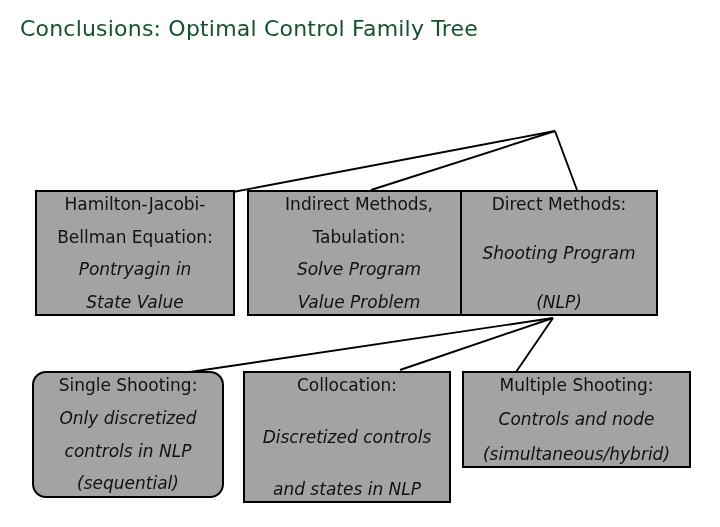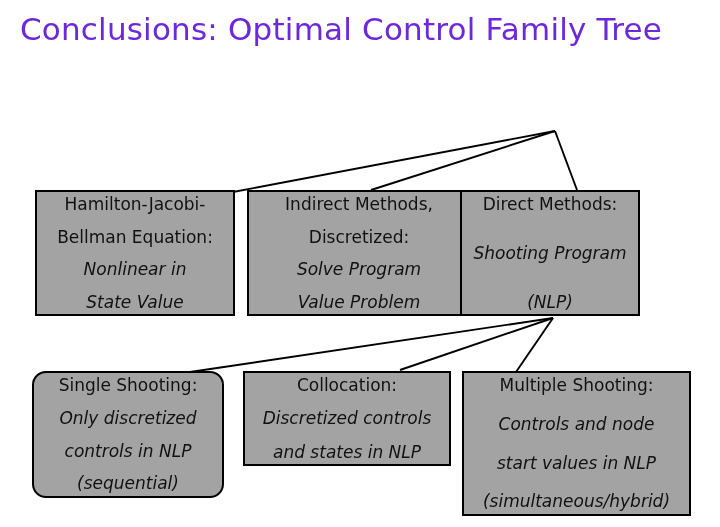--- a/index.html
+++ b/index.html
@@ -12,23 +12,23 @@
     width: 720px;
     height: 527px;
     background: #ffffff;
     overflow: hidden;
     font-family: "DejaVu Sans", sans-serif;
   }
   #slide-title {
     position: absolute;
     left: 20px;
     top: 12px;
-    font-size: 31px;
+    font-size: 22px;
     line-height: 34px;
-    color: #6d28d9;
+    color: #14532d;
     white-space: nowrap;
     letter-spacing: 0.2px;
     font-family: "DejaVu Sans", sans-serif;
   }
   .connectors {
     position: absolute;
     left: 0;
     top: 0;
     width: 720px;
     height: 527px;
@@ -53,25 +53,25 @@
   .node-box .line {
     display: block;
     white-space: nowrap;
   }
   .node-box .line.em {
     font-style: italic;
   }
   
   #box-hjb      { left: 35px;  top: 190px; width: 200px; height: 126px; }
   #box-indirect { left: 247px; top: 190px; width: 224px; height: 126px; }
-  #box-direct   { left: 460px; top: 190px; width: 180px; height: 126px; }
+  #box-direct   { left: 460px; top: 190px; width: 198px; height: 126px; }
   
   #box-single    { left: 32px;  top: 371px; width: 192px; height: 127px; border-radius: 14px; }
-  #box-colloc    { left: 243px; top: 371px; width: 208px; height: 95px; }
-  #box-multiple  { left: 462px; top: 371px; width: 229px; height: 145px; }
+  #box-colloc    { left: 243px; top: 371px; width: 208px; height: 132px; }
+  #box-multiple  { left: 462px; top: 371px; width: 229px; height: 97px; gap: 6px; }
 </style>
 </head>
 <body>
 
 <div id="slide">
 
   <div id="slide-title">Conclusions: Optimal Control Family Tree</div>
 
   <svg class="connectors" viewBox="0 0 720 527" width="720" height="527" xmlns="http://www.w3.org/2000/svg">
 
@@ -84,27 +84,27 @@
     <g fill="none" stroke="#000000" stroke-width="1.9" stroke-linecap="butt">
       <path d="M 553 318 L 190 372"></path>
       <path d="M 553 318 L 400 370"></path>
       <path d="M 553 318 L 516 372"></path>
     </g>
   </svg>
 
   <div class="node-box" id="box-hjb">
     <span class="line">Hamilton-Jacobi-</span>
     <span class="line">Bellman Equation:</span>
-    <span class="line em">Nonlinear in</span>
+    <span class="line em">Pontryagin in</span>
     <span class="line em">State Value</span>
   </div>
 
   <div class="node-box" id="box-indirect">
     <span class="line">Indirect Methods,</span>
-    <span class="line">Discretized:</span>
+    <span class="line">Tabulation:</span>
     <span class="line em">Solve Program</span>
     <span class="line em">Value Problem</span>
   </div>
 
   <div class="node-box" id="box-direct">
     <span class="line">Direct Methods:</span>
     <span class="line em">Shooting Program</span>
     <span class="line em">(NLP)</span>
   </div>
 
@@ -117,17 +117,16 @@
 
   <div class="node-box" id="box-colloc">
     <span class="line">Collocation:</span>
     <span class="line em">Discretized controls</span>
     <span class="line em">and states in NLP</span>
   </div>
 
   <div class="node-box" id="box-multiple">
     <span class="line">Multiple Shooting:</span>
     <span class="line em">Controls and node</span>
-    <span class="line em">start values in NLP</span>
     <span class="line em">(simultaneous/hybrid)</span>
   </div>
 
 </div>
 
 </body></html>

